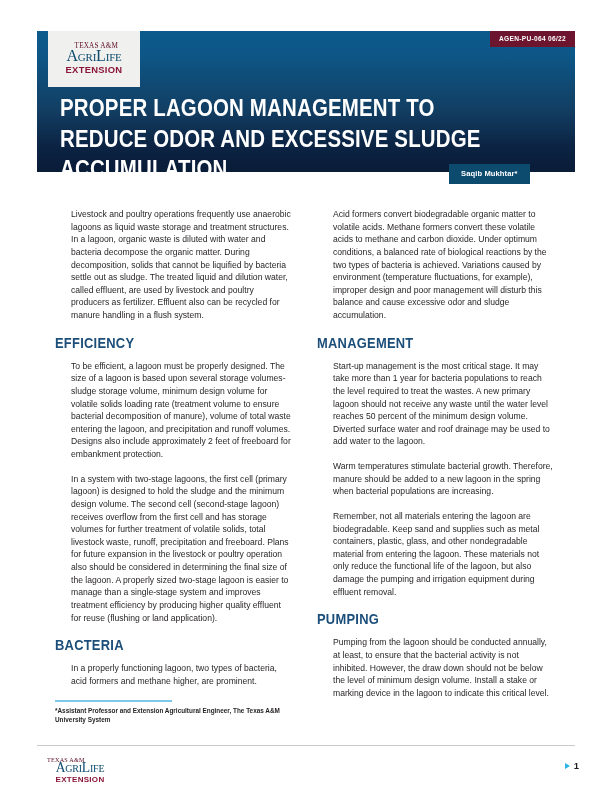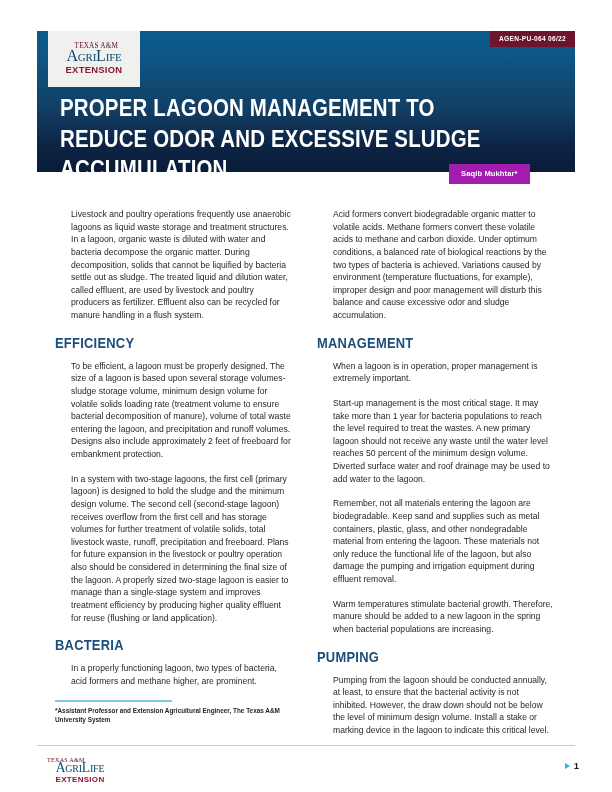--- a/index.html
+++ b/index.html
@@ -104,21 +104,21 @@
     letter-spacing: .2px;
     transform: scaleX(0.87);
     transform-origin: left top;
     text-transform: uppercase;
   }
 
   .author-badge {
     position: absolute;
     left: 449px;
     top: 164px;
-    background: #a21caf;
+    background: #0c4a6e;
     color: #ffffff;
     font-size: 7.6px;
     font-weight: bold;
     padding: 5px 12px 6px 12px;
     z-index: 6;
     white-space: nowrap;
     letter-spacing: .1px;
   }
 
   
@@ -247,24 +247,23 @@
     <p class="body">In a system with two-stage lagoons, the first cell (primary lagoon) is designed to hold the sludge and the minimum design volume. The second cell (second-stage lagoon) receives overflow from the first cell and has storage volumes for further treatment of volatile solids, total livestock waste, runoff, precipitation and freeboard. Plans for future expansion in the livestock or poultry operation also should be considered in determining the final size of the lagoon. A properly sized two-stage lagoon is easier to manage than a single-stage system and improves treatment efficiency by producing higher quality effluent for reuse (flushing or land application).</p>
 
     <h2 class="section">BACTERIA</h2>
     <p class="body">In a properly functioning lagoon, two types of bacteria, acid formers and methane higher, are prominent.</p>
   </div>
 
   <div class="col col-right">
     <p class="body">Acid formers convert biodegradable organic matter to volatile acids. Methane formers convert these volatile acids to methane and carbon dioxide. Under optimum conditions, a balanced rate of biological reactions by the two types of bacteria is achieved. Variations caused by environment (temperature fluctuations, for example), improper design and poor management will disturb this balance and cause excessive odor and sludge accumulation.</p>
 
     <h2 class="section first">MANAGEMENT</h2>
-    <p class="body">When a lagoon is in operation, proper management is extremely important.</p>
     <p class="body">Start-up management is the most critical stage. It may take more than 1 year for bacteria populations to reach the level required to treat the wastes. A new primary lagoon should not receive any waste until the water level reaches 50 percent of the minimum design volume. Diverted surface water and roof drainage may be used to add water to the lagoon.</p>
+    <p class="body">Warm temperatures stimulate bacterial growth. Therefore, manure should be added to a new lagoon in the spring when bacterial populations are increasing.</p>
     <p class="body">Remember, not all materials entering the lagoon are biodegradable. Keep sand and supplies such as metal containers, plastic, glass, and other nondegradable material from entering the lagoon. These materials not only reduce the functional life of the lagoon, but also damage the pumping and irrigation equipment during effluent removal.</p>
-    <p class="body">Warm temperatures stimulate bacterial growth. Therefore, manure should be added to a new lagoon in the spring when bacterial populations are increasing.</p>
 
     <h2 class="section first">PUMPING</h2>
     <p class="body">Pumping from the lagoon should be conducted annually, at least, to ensure that the bacterial activity is not inhibited. However, the draw down should not be below the level of minimum design volume. Install a stake or marking device in the lagoon to indicate this critical level.</p>
   </div>
 
 </div>
 
 <div class="footnote-wrap">
   <div class="footnote-rule"></div>
   <div class="footnote-text">*Assistant Professor and Extension Agricultural Engineer, The Texas A&amp;M University System</div>

